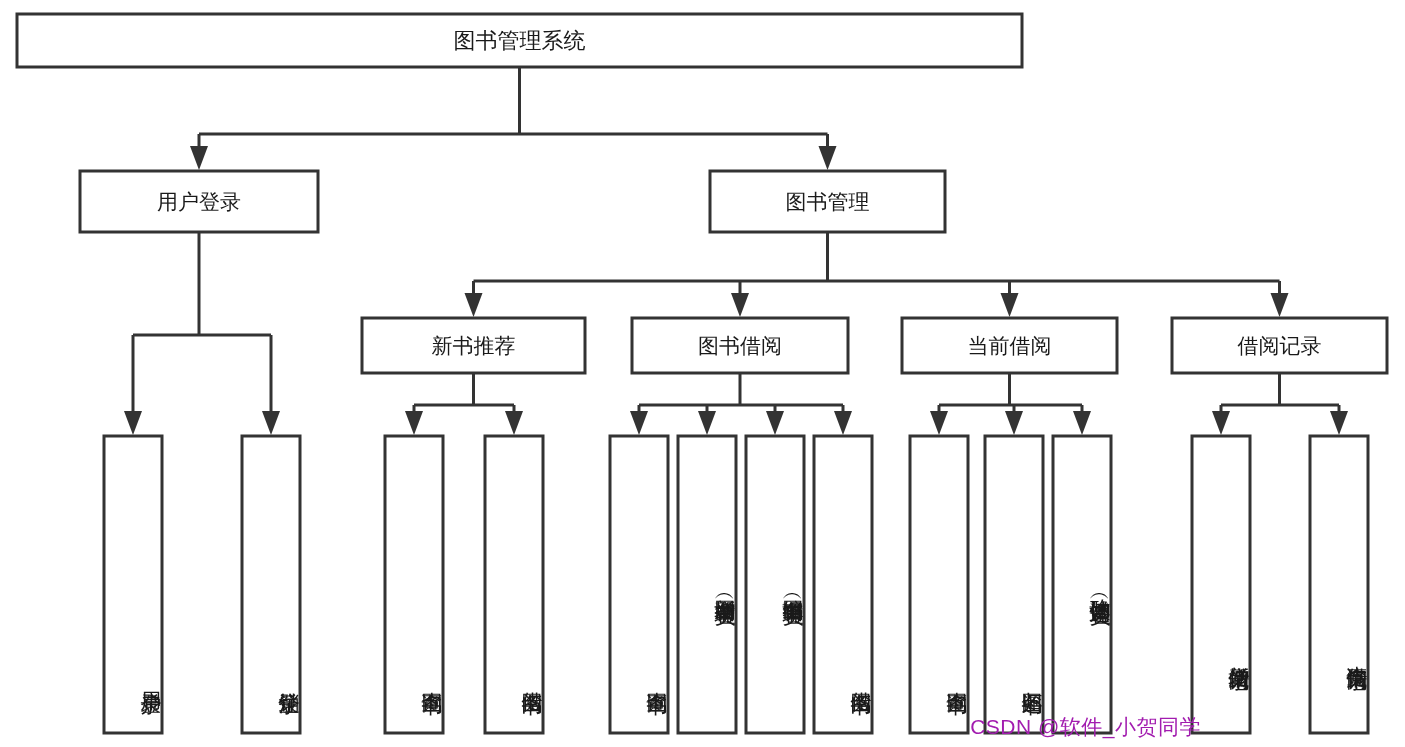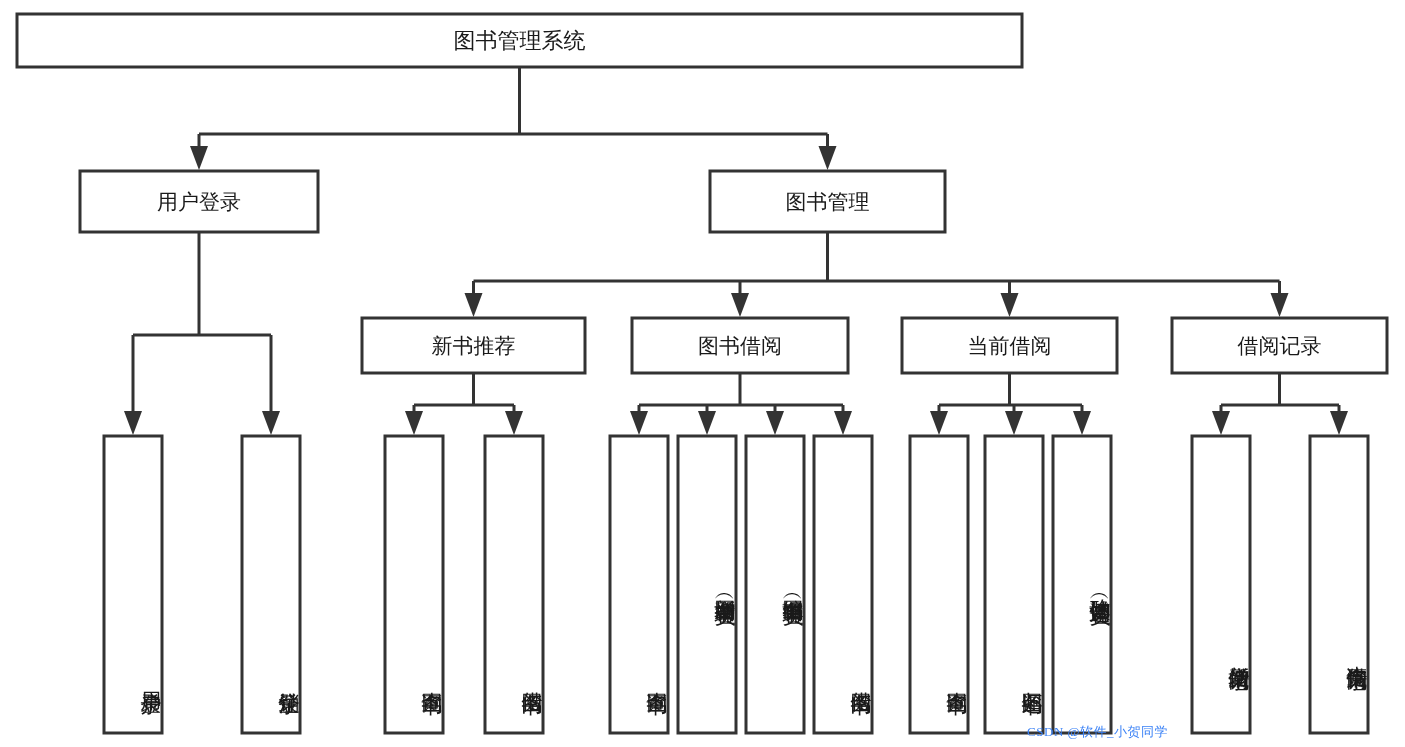--- a/index.html
+++ b/index.html
@@ -11,20 +11,21 @@
     width: 1405px;
     height: 747px;
     font-family: "DejaVu Sans", "Liberation Sans", sans-serif;
     overflow: hidden;
   }
   #diagram-root {
     position: relative;
     width: 1176px;
     height: 747px;
     background: #ffffff;
+    padding-left: 33px;
   }
   svg.diagram-canvas {
     position: absolute;
     left: 0;
     top: 0;
     width: 1405px;
     height: 747px;
   }
   .node-box {
     fill: #ffffff;
@@ -67,23 +68,23 @@
     white-space: nowrap;
     display: flex;
     align-items: flex-start;
     justify-content: center;
     pointer-events: none;
   }
   .watermark {
     position: absolute;
     right: 8px;
     bottom: 6px;
-    font-family: Liberation Serif, serif;
-    font-size: 13px;
-    color: #3b82f6;
+    font-family: Liberation Sans, sans-serif;
+    font-size: 21px;
+    color: #a21caf;
     letter-spacing: 0.5px;
     white-space: nowrap;
   }
 </style>
 </head>
 <body>
 
 <div id="diagram-root">
 
   <svg class="diagram-canvas" viewBox="0 0 1405 747">

